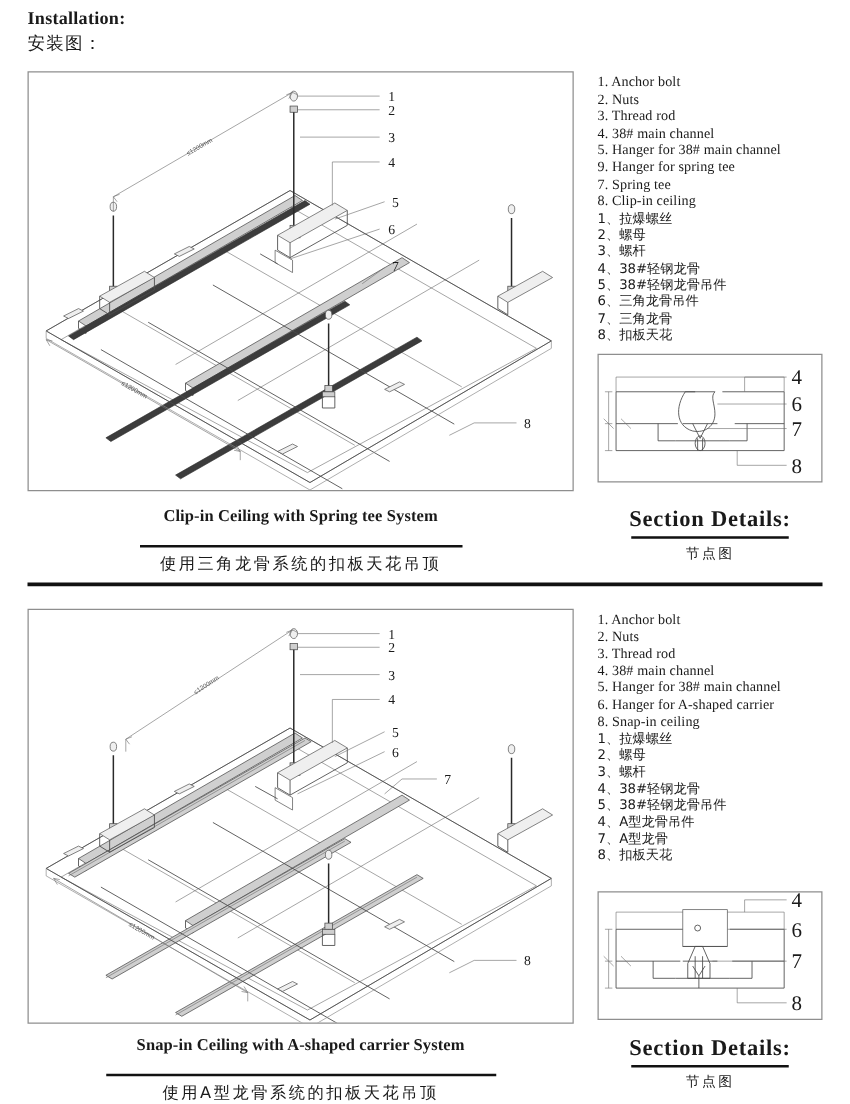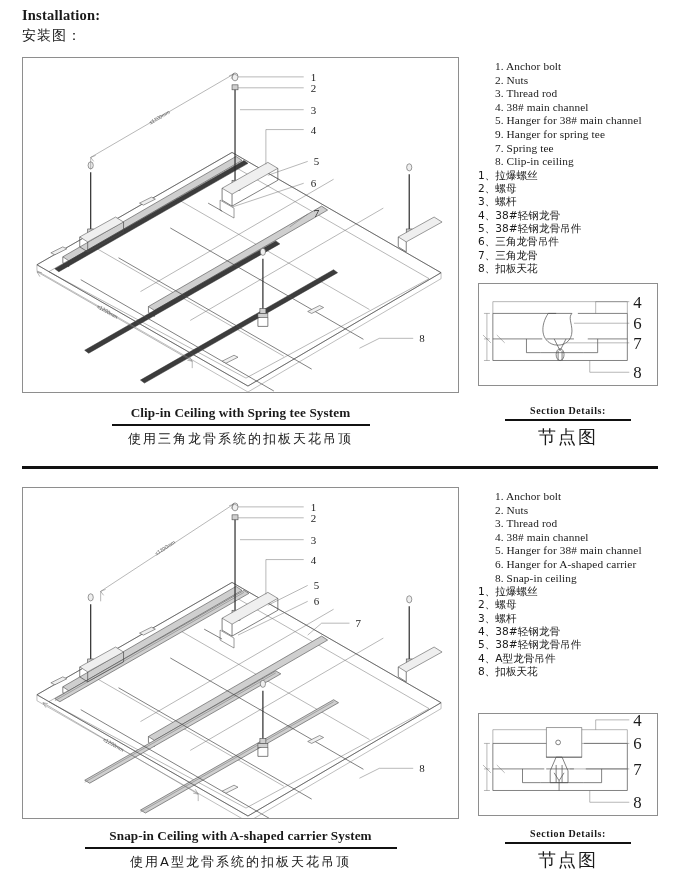--- a/index.html
+++ b/index.html
@@ -73,21 +73,20 @@
   }
   #legend-1 { left: 478px; top: 60px; }
   #legend-2 { left: 478px; top: 490px; }
 
   .legend-en li {
     font-family: "Liberation Serif", "DejaVu Serif", serif;
     font-size: 11.3px;
     line-height: 13.6px;
     white-space: nowrap;
     letter-spacing: .1px;
-    margin-left: 17px;
   }
   .legend-cn li {
     font-family: "DejaVu Sans", "Liberation Sans", sans-serif;
     font-size: 10.6px;
     line-height: 13.3px;
     white-space: nowrap;
   }
   .legend ul { list-style: none; margin: 0; padding: 0; }
   .legend-cn { margin-top: 13px; }
 
@@ -106,21 +105,21 @@
   .caption {
     position: absolute;
     text-align: center;
   }
   .caption-en {
     font-family: "Liberation Serif", "DejaVu Serif", serif;
     font-weight: bold;
     font-size: 13.2px;
     letter-spacing: .1px;
     white-space: nowrap;
-    padding-bottom: 3px;
+    padding-bottom: 15px;
   }
   .caption-rule {
     height: 2px;
     background: #111;
     margin: 0 auto 4px auto;
   }
   .caption-cn {
     font-family: "DejaVu Sans", "Liberation Sans", sans-serif;
     font-size: 13px;
     letter-spacing: 2px;
@@ -133,28 +132,28 @@
   #cap-2 .caption-rule { width: 312px; }
 
   #cap-s1 { left: 478px; top: 405px; width: 180px; }
   #cap-s1 .caption-rule { width: 126px; }
   #cap-s2 { left: 478px; top: 828px; width: 180px; }
   #cap-s2 .caption-rule { width: 126px; }
 
   .sect-cap-en {
     font-family: "Liberation Serif", "DejaVu Serif", serif;
     font-weight: bold;
-    font-size: 10px;
+    font-size: 18px;
     letter-spacing: .6px;
     white-space: nowrap;
     padding-bottom: 3px;
   }
   .sect-cap-cn {
     font-family: "DejaVu Sans", "Liberation Sans", sans-serif;
-    font-size: 18px;
+    font-size: 11px;
     letter-spacing: 2px;
     white-space: nowrap;
   }
 
   
   .ln   { stroke: #4a4a4a; stroke-width: .7; fill: none; }
   .ln-l { stroke: #8a8a8a; stroke-width: .55; fill: none; }
   .ln-d { stroke: #2a2a2a; stroke-width: 1.2; fill: none; }
   .ln-t { stroke: #6f6f6f; stroke-width: .5; fill: none; }
   .fill-l { fill: #efefef; stroke: #5a5a5a; stroke-width: .6; }
@@ -550,20 +549,21 @@
       <li>6. Hanger for A-shaped carrier</li>
       <li>8. Snap-in ceiling</li>
     </ul>
     <ul class="legend-cn">
       <li>1、拉爆螺丝</li>
       <li>2、螺母</li>
       <li>3、螺杆</li>
       <li>4、38#轻钢龙骨</li>
       <li>5、38#轻钢龙骨吊件</li>
       <li>4、A型龙骨吊件</li>
+      <li>7、A型龙骨</li>
       <li>8、扣板天花</li>
     </ul>
   </div>
 
   <div class="sect-box" id="sect-2">
     <svg viewBox="0 0 180 103" preserveAspectRatio="none">
       <g>
         <path class="ln" d="M14 30 L70 30"></path>
         <path class="ln" d="M14 30 L14 78"></path>
         <path class="ln" d="M14 78 L150 78"></path>

